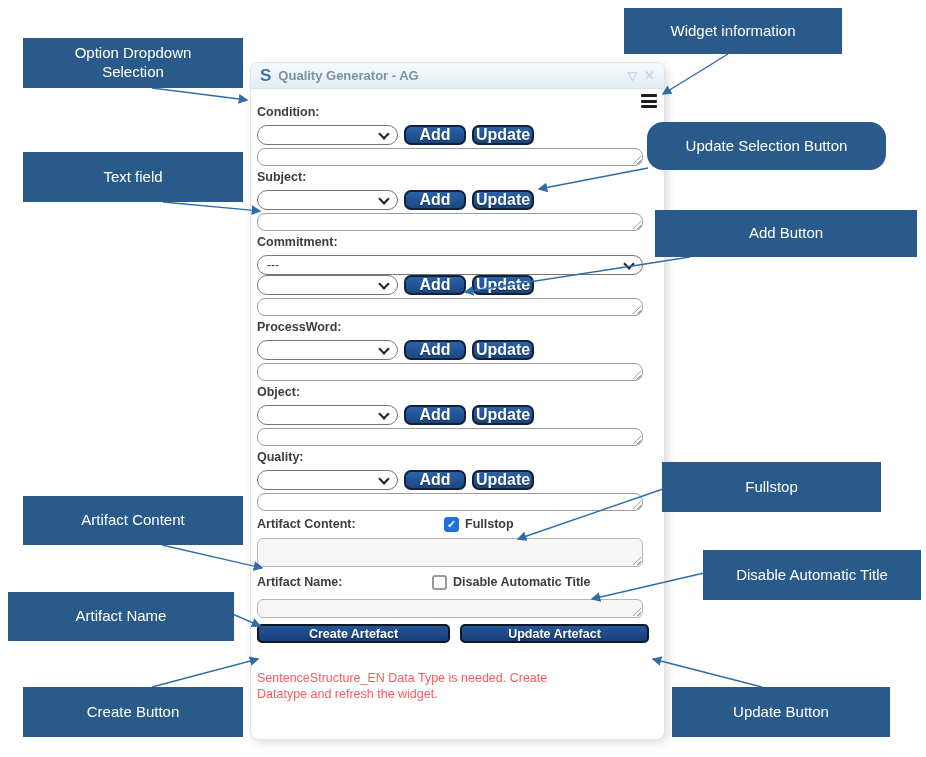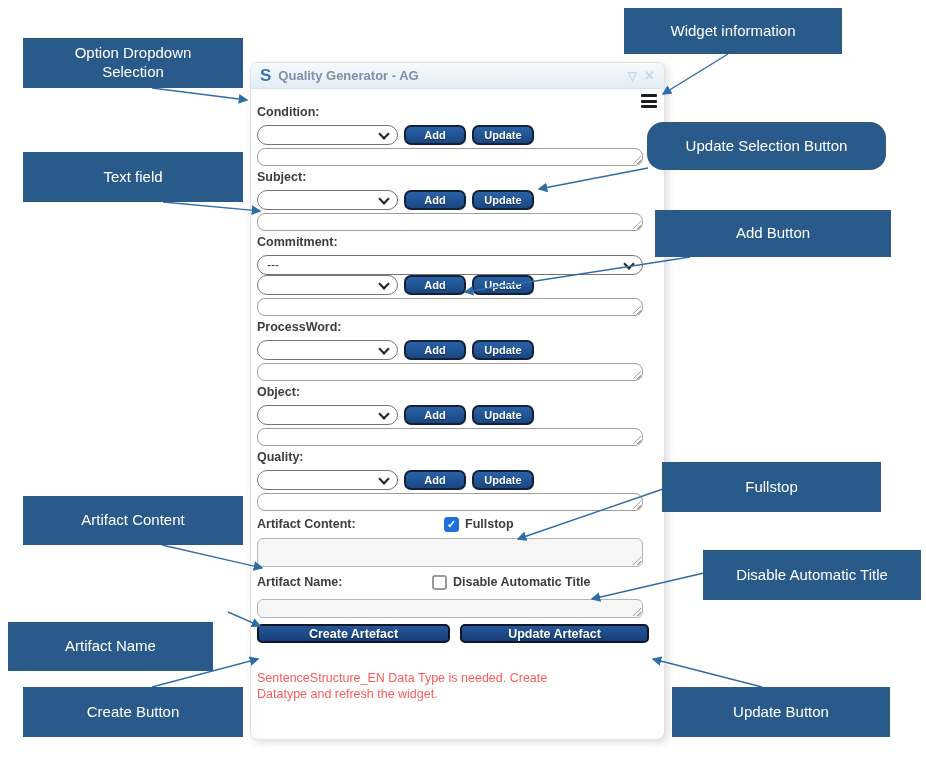--- a/index.html
+++ b/index.html
@@ -40,21 +40,21 @@
   .control-row{display:flex;gap:6px;height:20px;margin-bottom:3px;}
   .dropdown{
     width:141px;height:20px;border:1px solid #767676;border-radius:10px;background:#fff;
     display:flex;align-items:center;justify-content:space-between;padding:0 9px;box-sizing:border-box;cursor:pointer;
   }
   .dropdown.full{width:386px;}
   .dd-value{font-size:12px;color:#333;}
   .chev{width:6px;height:6px;border-left:2px solid #222;border-bottom:2px solid #222;transform:rotate(-45deg);margin-top:-3px;flex:0 0 auto;}
   .btn-small{
     width:62px;height:20px;border-radius:7px;border:2px solid #13203a;
-    background:linear-gradient(#2a62a8,#1a4781);color:#fff;font-weight:bold;font-size:11px;
+    background:linear-gradient(#2a62a8,#1a4781);color:#fff;font-weight:bold;font-size:16px;
     display:flex;align-items:center;justify-content:center;box-sizing:border-box;cursor:pointer;
     text-shadow:0 1px 1px rgba(0,0,0,.4);
   }
   .textfield{
     width:386px;height:18px;border:1px solid #9e9e9e;border-radius:8px;background:#fff;
     position:relative;box-sizing:border-box;overflow:hidden;cursor:text;
   }
   .textfield::after, .bigfield::after{
     content:"";position:absolute;right:1px;bottom:1px;width:9px;height:9px;
     background:repeating-linear-gradient(-45deg,transparent 0 2px,#a3a3a3 2px 3px,transparent 3px 5px,#a3a3a3 5px 6px,transparent 6px 9px);
@@ -105,26 +105,26 @@
     <line x1="162" y1="545" x2="262" y2="568" marker-end="url(#arr)"></line>
     <line x1="228" y1="612" x2="260" y2="626" marker-end="url(#arr)"></line>
     <line x1="152" y1="687" x2="258" y2="659" marker-end="url(#arr)"></line>
     <line x1="762" y1="687" x2="653" y2="659" marker-end="url(#arr)"></line>
   </g>
 </svg>
 
 <div class="callout narrow" style="left:23px;top:38px;width:220px;height:50px;">Option Dropdown Selection</div>
 <div class="callout" style="left:624px;top:8px;width:218px;height:46px;">Widget information</div>
 <div class="callout" style="left:647px;top:122px;width:239px;height:48px;border-radius:16px;">Update Selection Button</div>
-<div class="callout" style="left:655px;top:210px;width:236px;height:47px;">Add Button</div>
+<div class="callout" style="left:655px;top:210px;width:262px;height:47px;">Add Button</div>
 <div class="callout" style="left:23px;top:152px;width:220px;height:50px;">Text field</div>
 <div class="callout" style="left:662px;top:462px;width:219px;height:50px;">Fullstop</div>
 <div class="callout" style="left:703px;top:550px;width:218px;height:50px;">Disable Automatic Title</div>
 <div class="callout" style="left:23px;top:496px;width:220px;height:49px;">Artifact Content</div>
-<div class="callout" style="left:8px;top:592px;width:205px;height:49px;margin-top:30px;">Artifact Name</div>
+<div class="callout" style="left:8px;top:592px;width:226px;height:49px;">Artifact Name</div>
 <div class="callout" style="left:23px;top:687px;width:220px;height:50px;">Create Button</div>
 <div class="callout" style="left:672px;top:687px;width:218px;height:50px;">Update Button</div>
 
 <div class="widget">
   <div class="widget-header">
     <span class="logo">S</span>
     <span class="widget-title">Quality Generator - AG</span>
     <span class="header-icons">
       <span class="hdr-ic">▽</span>
       <span class="hdr-ic" style="font-size:13px;">✕</span>

